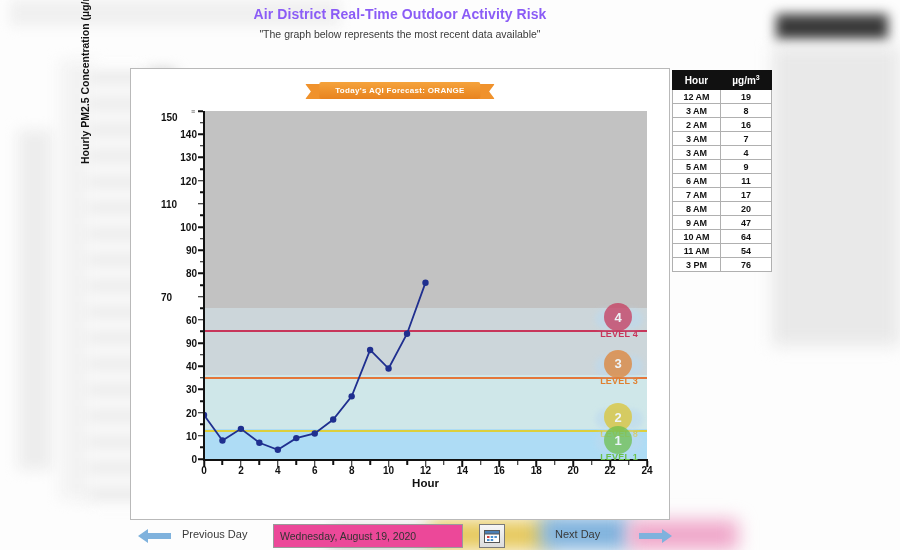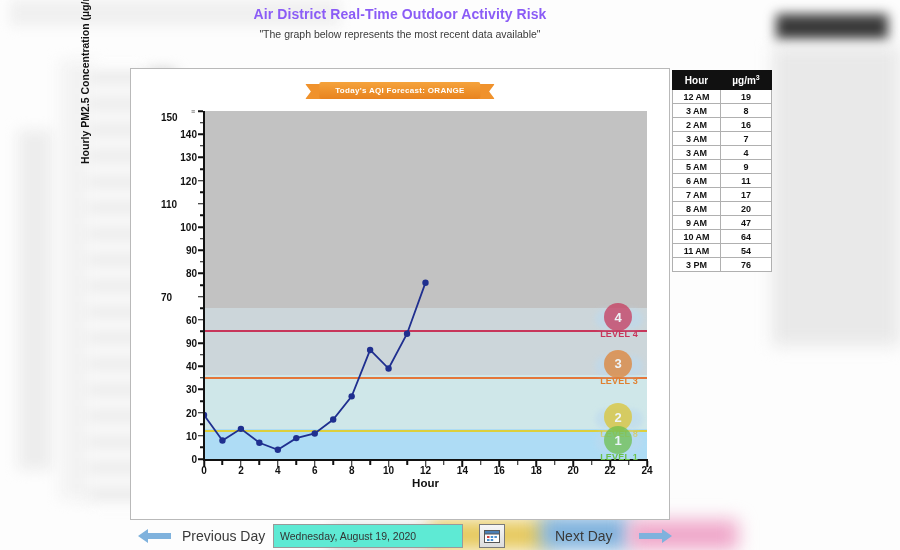--- a/index.html
+++ b/index.html
@@ -115,24 +115,24 @@
   .data-table td {
     border:1px solid #b0b0b0; padding:1.5px 2px; text-align:center;
     font-weight:bold; color:#111; font-size:9px;
   }
   .data-table td.hr { width:48px; }
 
   
   .footer { position:absolute; left:130px; top:524px; width:560px; height:26px; }
   .nav-arrow { position:absolute; top:4px; width:34px; height:16px; }
   .nav-arrow svg { display:block; }
-  .nav-text { position:absolute; top:4px; font-size:14px; color:#3a3a3a; }
+  .nav-text { position:absolute; top:4px; font-size:11px; color:#3a3a3a; }
   .date-box {
     position:absolute; left:143px; top:0px; width:190px; height:24px;
-    border:1px solid #9a9a9a; background:#5eead4;
+    border:1px solid #9a9a9a; background:#ec4899;
     font-size:10.5px; color:#333; padding:5px 6px; white-space:nowrap;
   }
   .cal-icon {
     position:absolute; left:349px; top:0px; width:26px; height:24px;
     border:1px solid #7a7a7a; background:linear-gradient(#f6f6f6,#dcdcdc);
     display:flex; align-items:center; justify-content:center;
   }
 
   
   .overlay-title {

